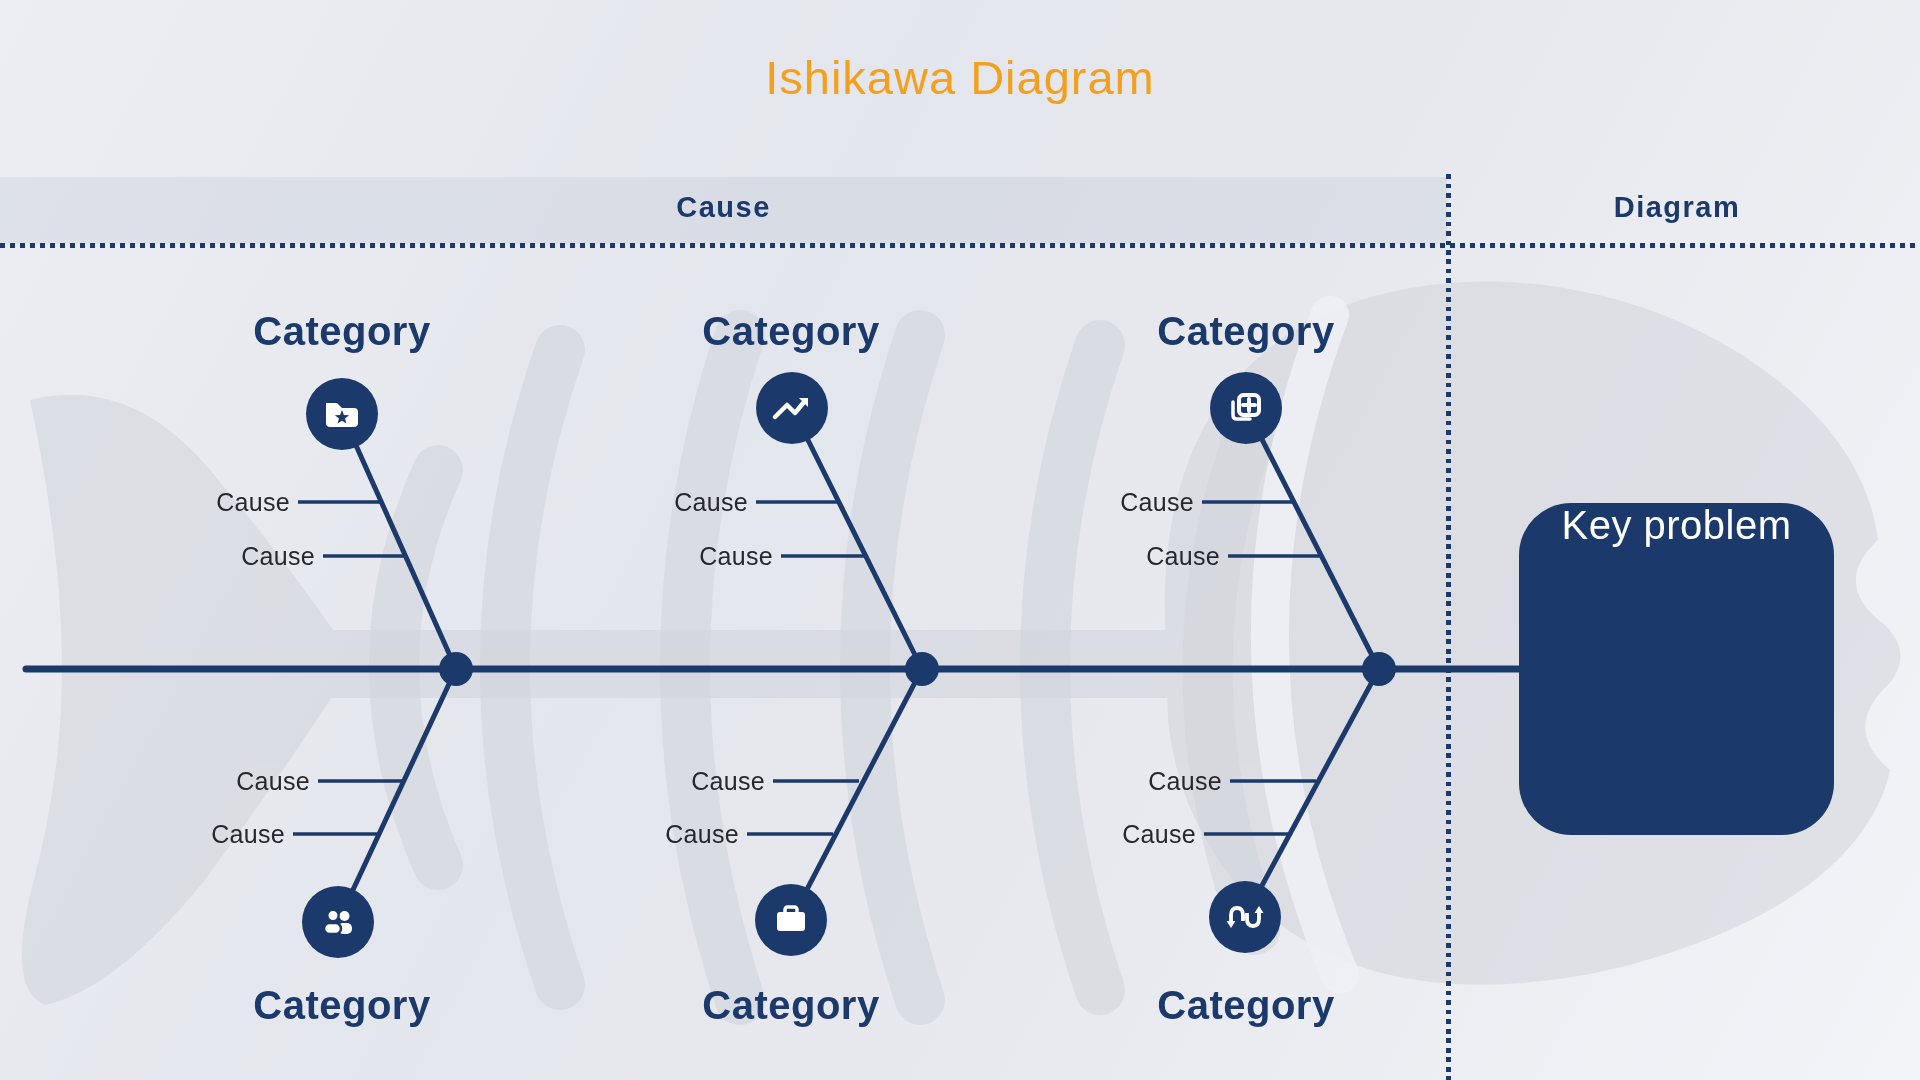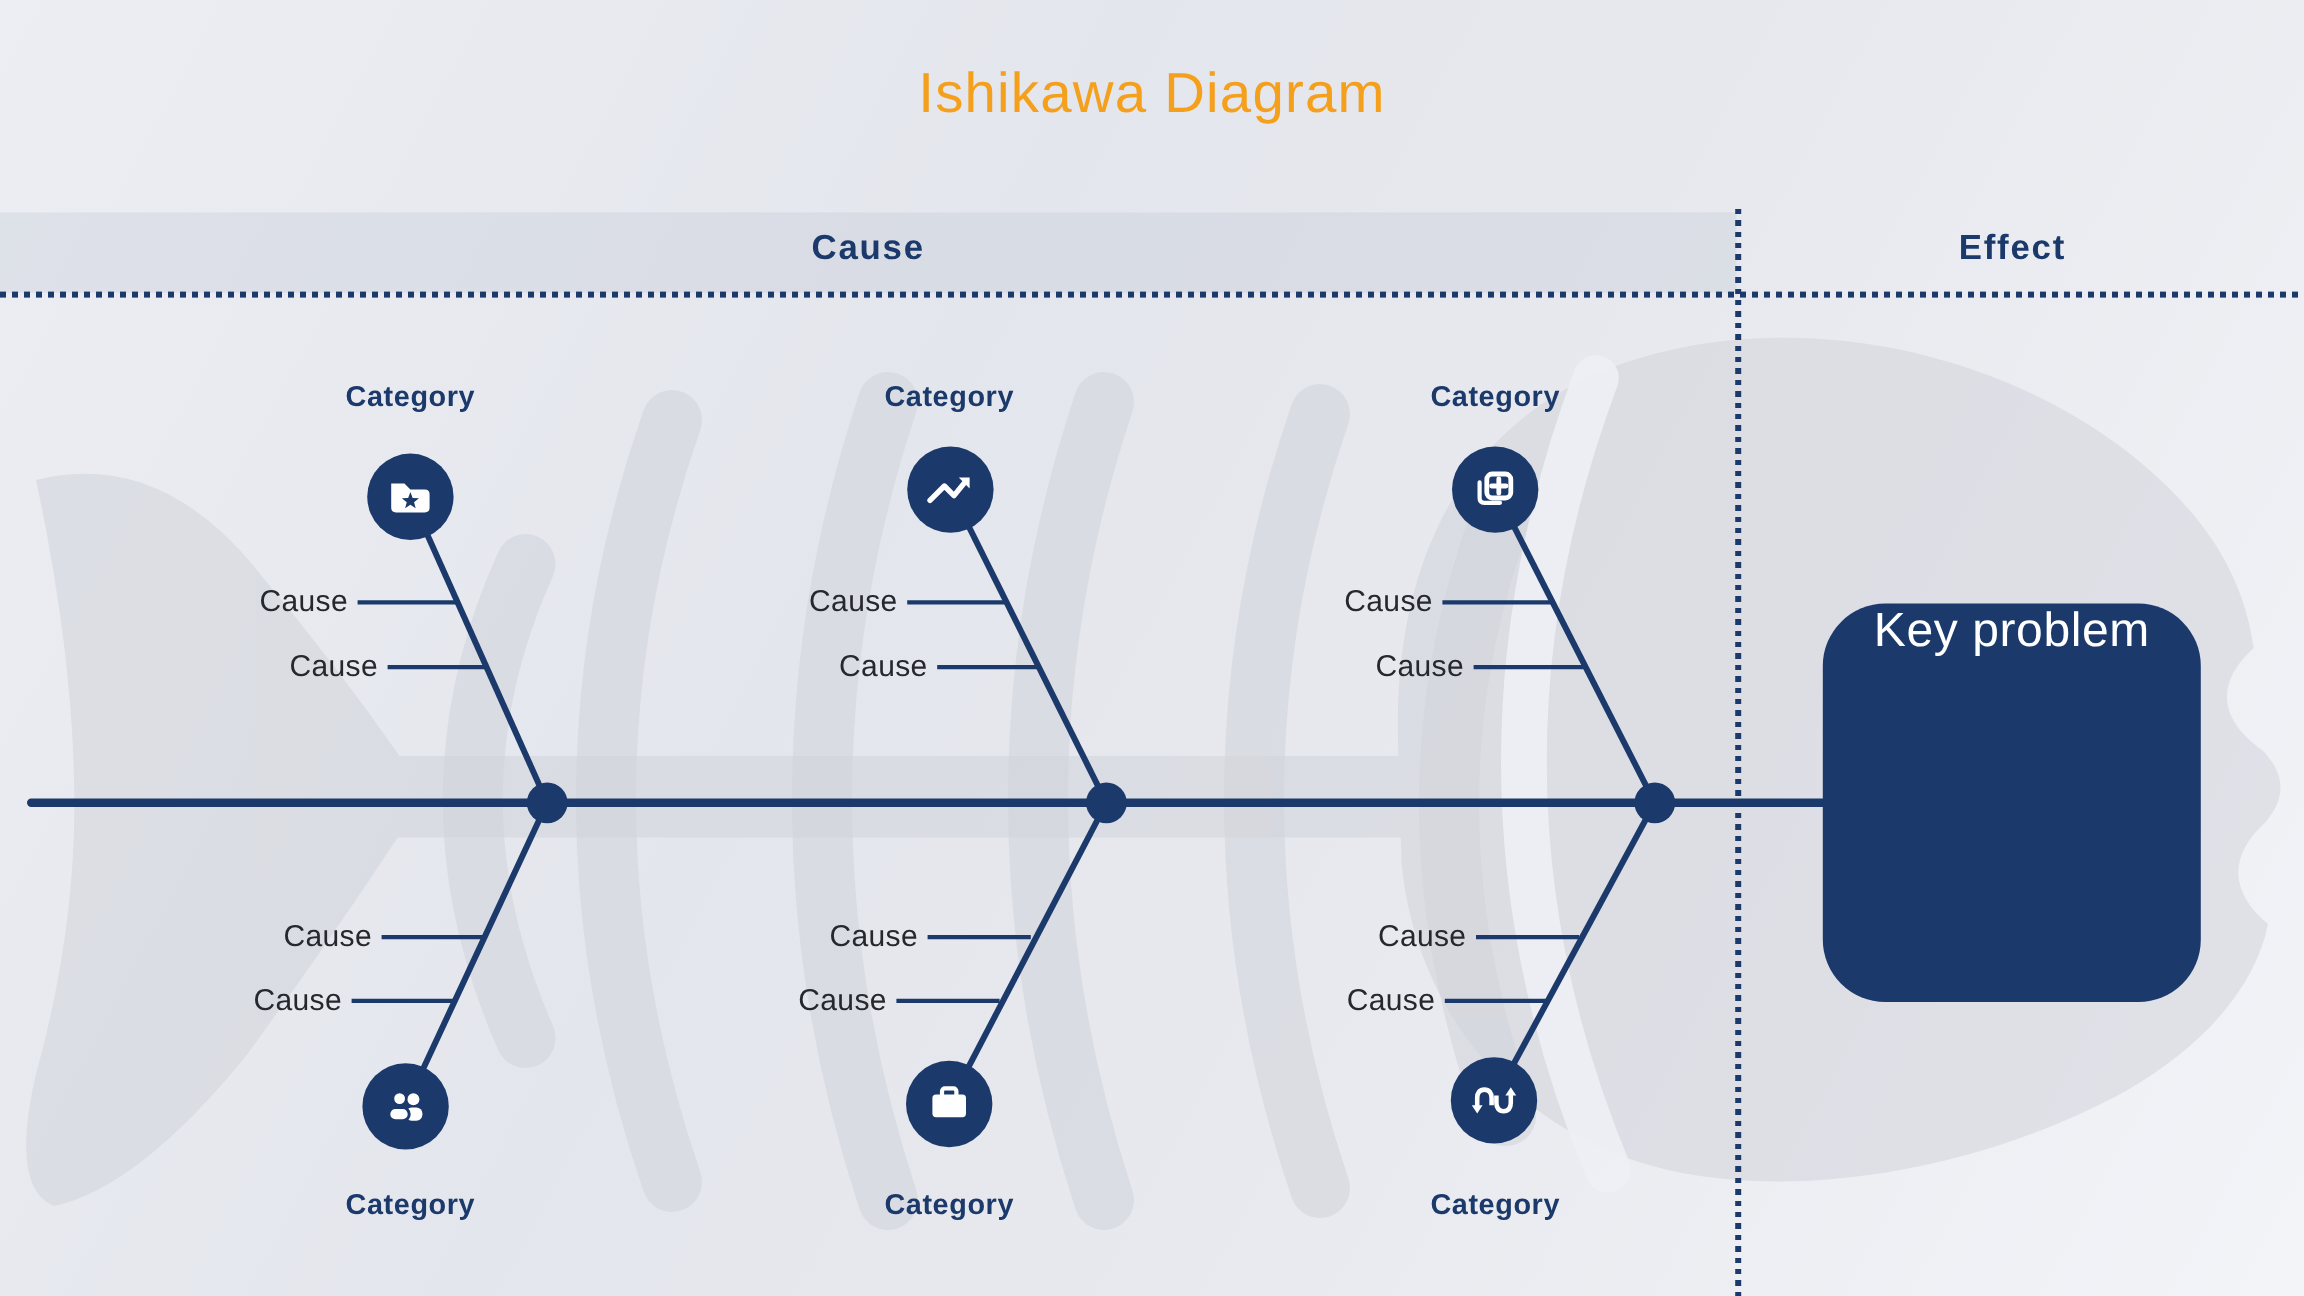--- a/index.html
+++ b/index.html
@@ -53,21 +53,21 @@
   .lines .navy-fill{fill:var(--navy);}
 
   .icon-circle{
     position:absolute;width:72px;height:72px;border-radius:50%;
     background:var(--navy);display:flex;align-items:center;justify-content:center;
   }
   .icon-circle svg{color:var(--white);display:block;}
 
   .category-label{
     position:absolute;transform:translate(-50%,-50%);
-    font-weight:bold;font-size:24px;letter-spacing:0.5px;
+    font-weight:bold;font-size:40px;letter-spacing:0.5px;
     color:var(--navy);white-space:nowrap;
   }
 
   .cause-label{
     position:absolute;transform:translateY(-50%);
     font-size:25px;color:var(--text-dark);letter-spacing:0.3px;white-space:nowrap;
   }
 
   .key-problem{
     position:absolute;left:1519px;top:503px;width:315px;height:332px;
@@ -106,21 +106,21 @@
       <path d="M 1100 345 Q 990 665 1100 990"></path>
       <path d="M 1255 420 Q 1160 665 1255 930"></path>
     </g>
     <path d="M 1330 315 Q 1205 650 1340 975" stroke="rgba(238,240,245,0.9)" stroke-width="38" fill="none" stroke-linecap="round"></path>
   </svg>
 
   <h1 class="title">Ishikawa Diagram</h1>
 
   <div class="cause-band"></div>
   <div class="zone-label cause">Cause</div>
-  <div class="zone-label effect">Effect</div>
+  <div class="zone-label effect">Diagram</div>
   <div class="hline"></div>
   <div class="vline"></div>
 
   <svg class="lines" width="1920" height="1080" viewBox="0 0 1920 1080">
     <line class="navy-line" x1="26" y1="669" x2="1530" y2="669" stroke-width="7" stroke-linecap="round"></line>
 
     <line class="navy-line" x1="342" y1="414" x2="456" y2="669" stroke-width="5"></line>
     <line class="navy-line" x1="792" y1="408" x2="922" y2="669" stroke-width="5"></line>
     <line class="navy-line" x1="1246" y1="408" x2="1379" y2="669" stroke-width="5"></line>
     <line class="navy-line" x1="338" y1="922" x2="456" y2="669" stroke-width="5"></line>

